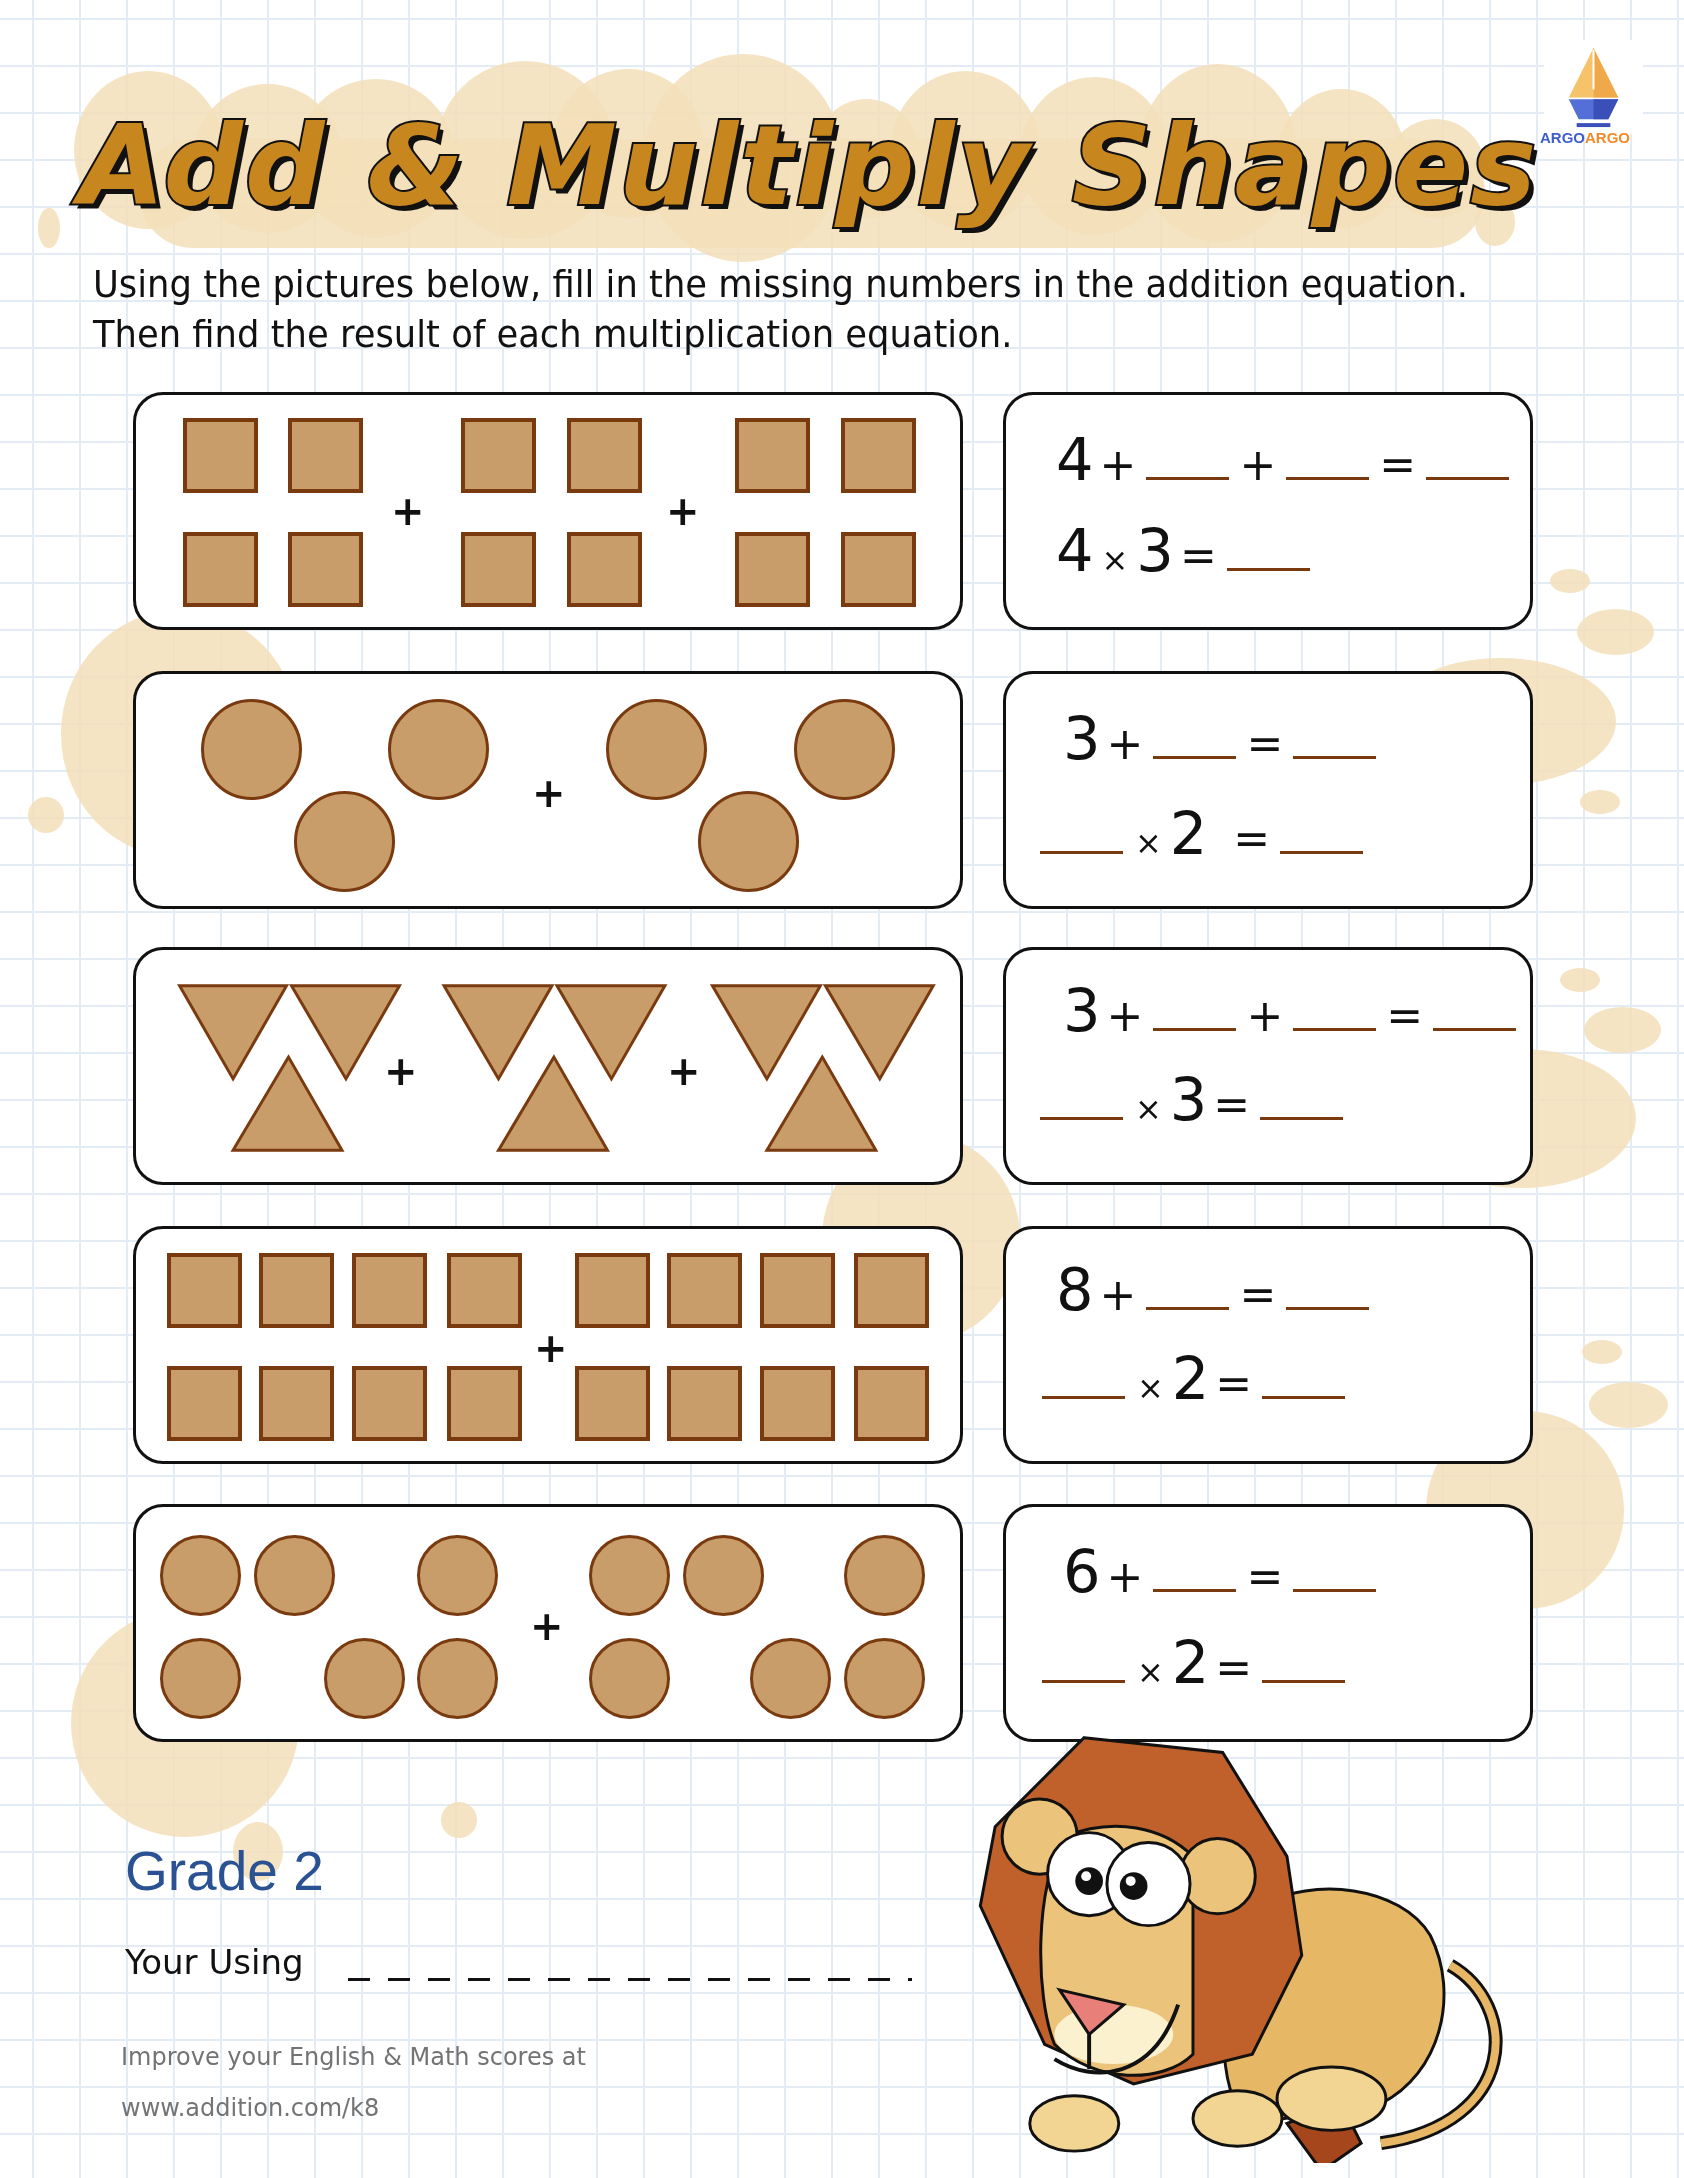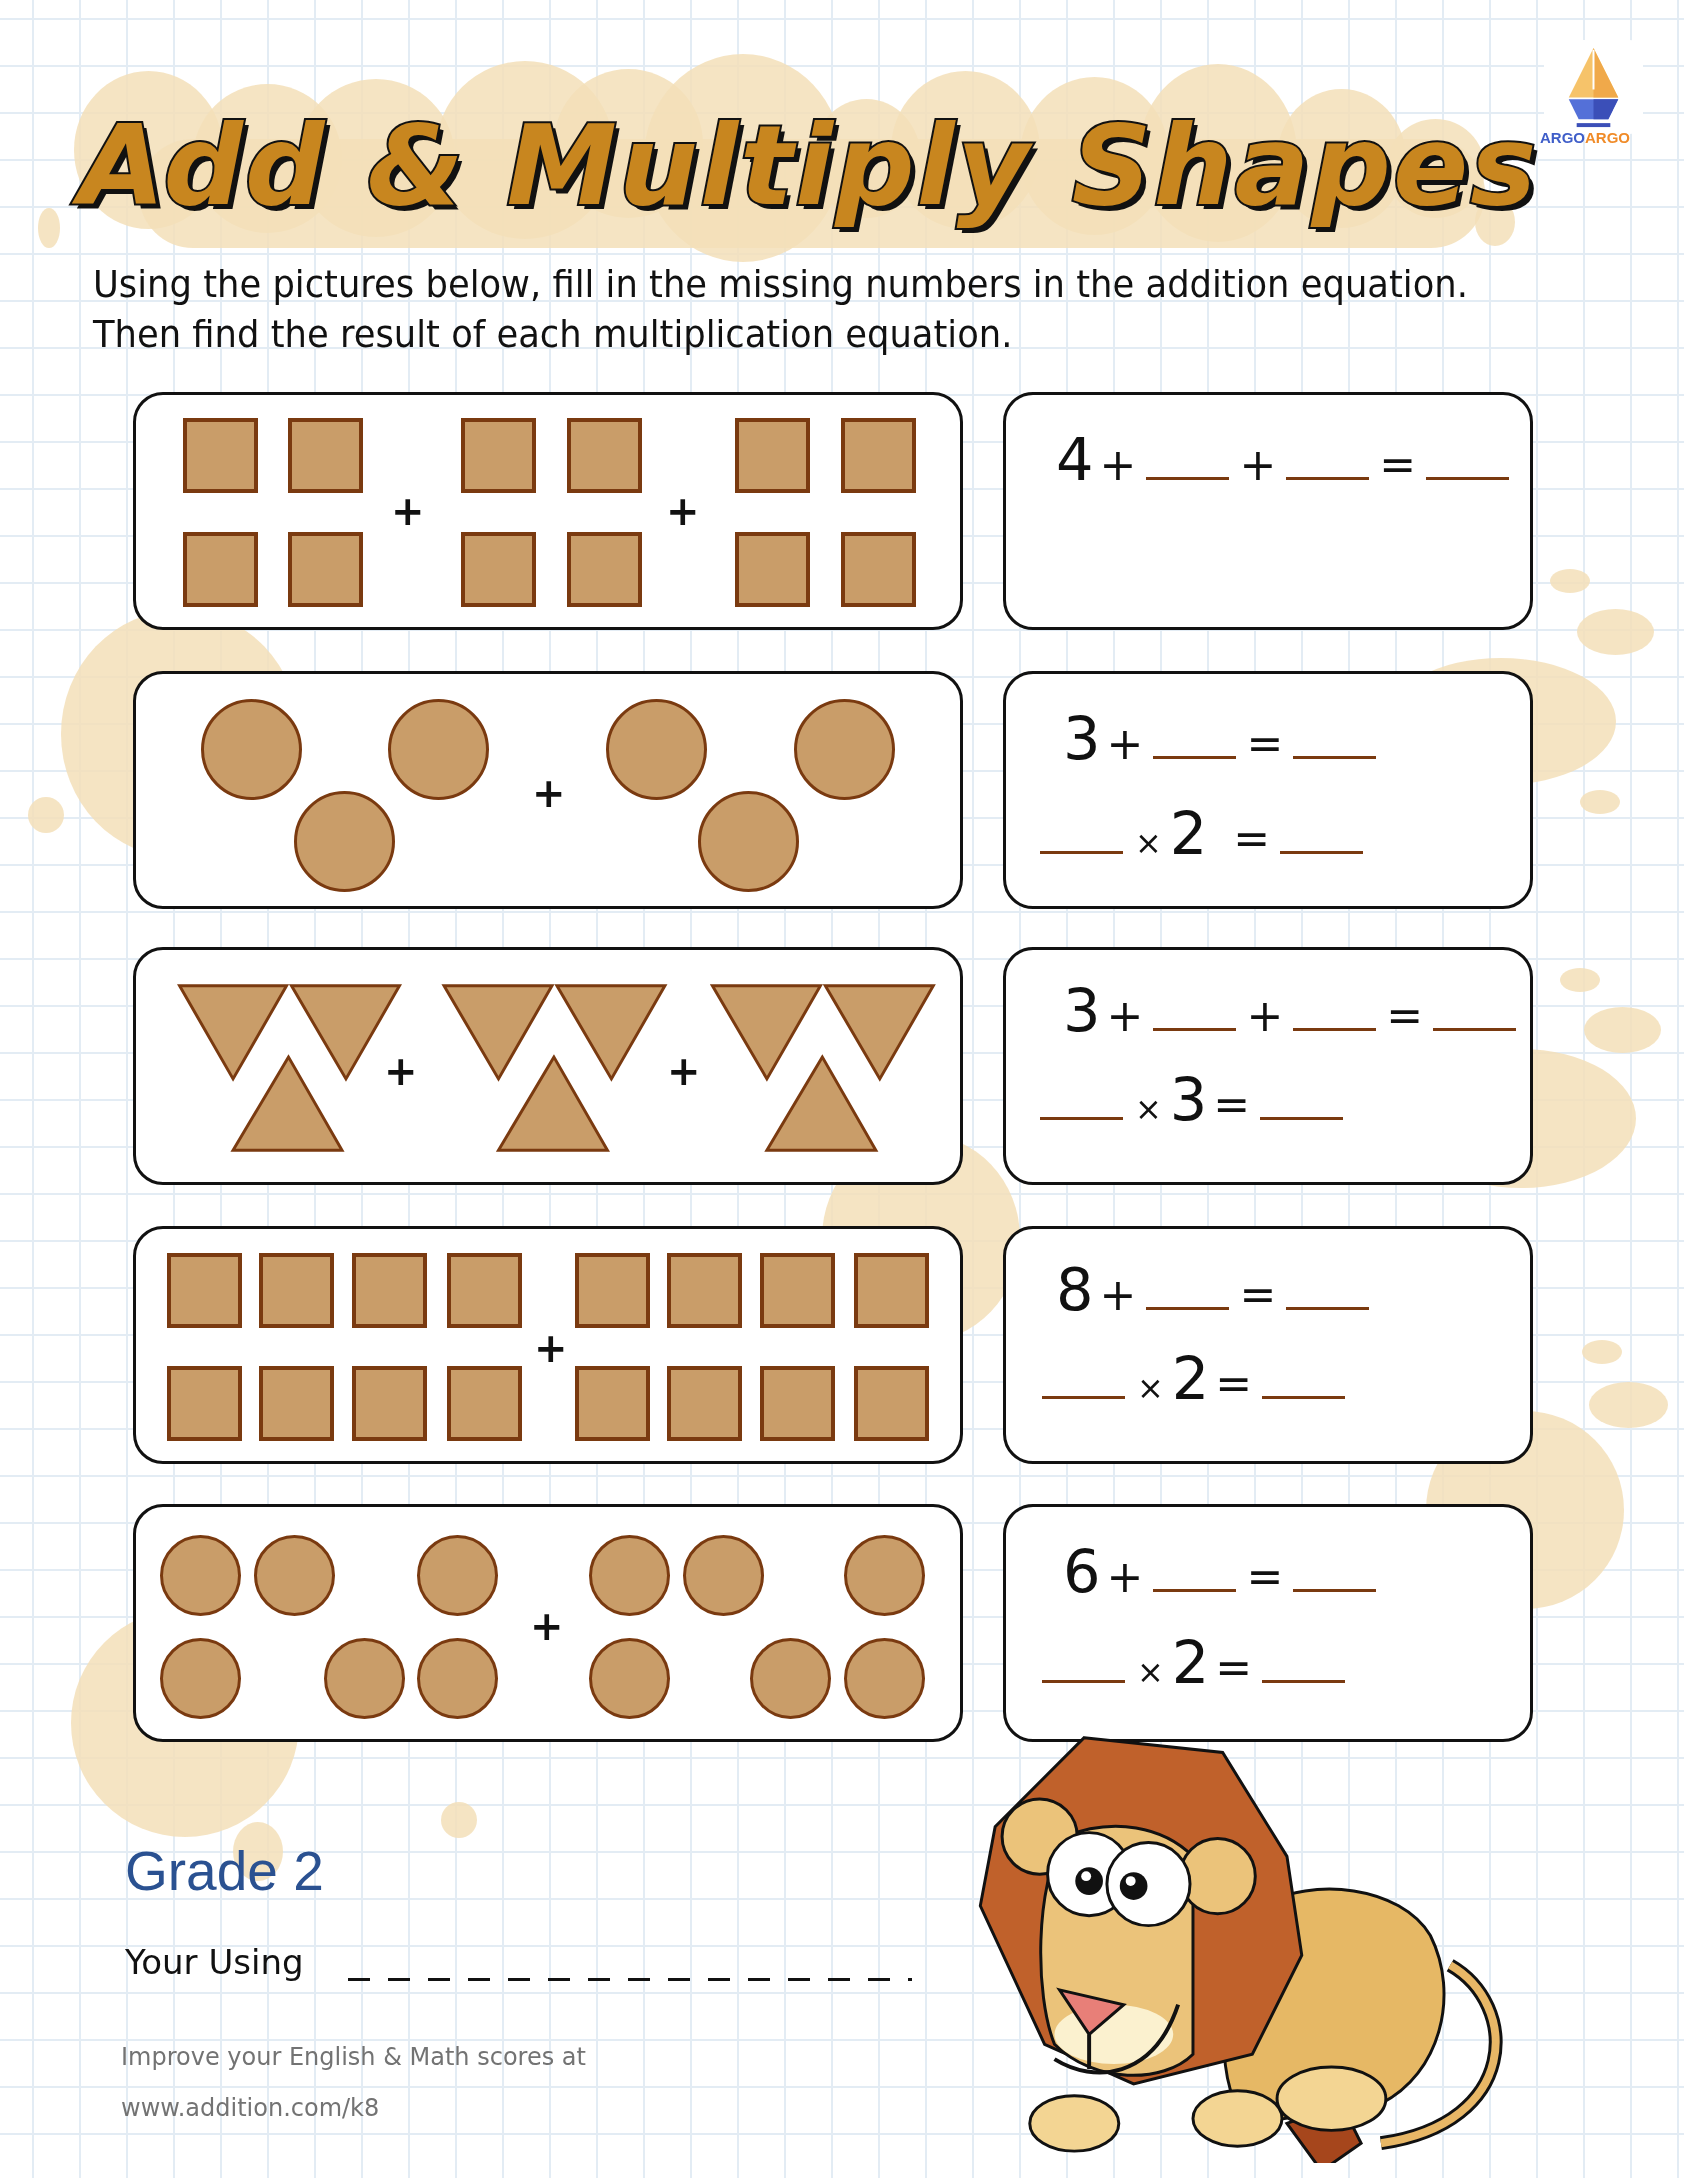--- a/index.html
+++ b/index.html
@@ -125,20 +125,23 @@
   <div class="plus" style="left:530px;top:96px;">+</div>
   <div class="sq" style="left:599px;top:23px;"></div>
   <div class="sq" style="left:705px;top:23px;"></div>
   <div class="sq" style="left:599px;top:137px;"></div>
   <div class="sq" style="left:705px;top:137px;"></div>
 </div>
 <div class="panel eq-panel" style="top:392px;">
   <div class="eq-line" style="top:30px;padding-left:50px;">
     <span>4</span><span class="op">+</span><span class="blank"></span><span class="op">+</span><span class="blank"></span><span class="op">=</span><span class="blank"></span>
   </div>
+  <div class="eq-line" style="top:121px;padding-left:50px;">
+    <span>4</span><span class="times">×</span><span>3</span><span class="op">=</span><span class="blank"></span>
+  </div>
 </div>
 
 <div class="panel shapes-panel" style="top:671px;">
   <div class="circ" style="left:65px;top:25px;"></div>
   <div class="circ" style="left:252px;top:25px;"></div>
   <div class="circ" style="left:158px;top:117px;"></div>
   <div class="plus" style="left:396px;top:99px;">+</div>
   <div class="circ" style="left:470px;top:25px;"></div>
   <div class="circ" style="left:658px;top:25px;"></div>
   <div class="circ" style="left:562px;top:117px;"></div>

